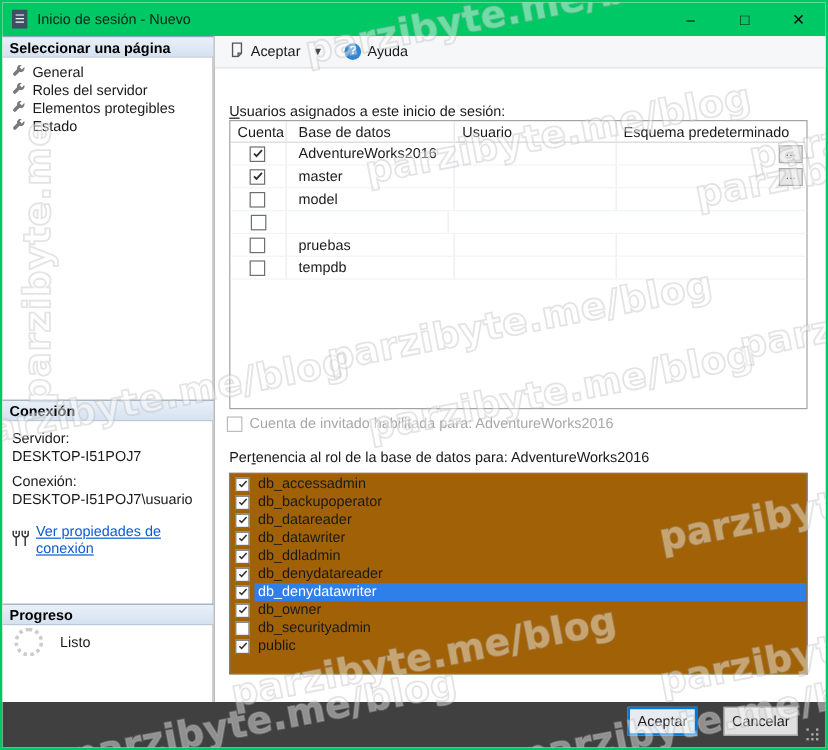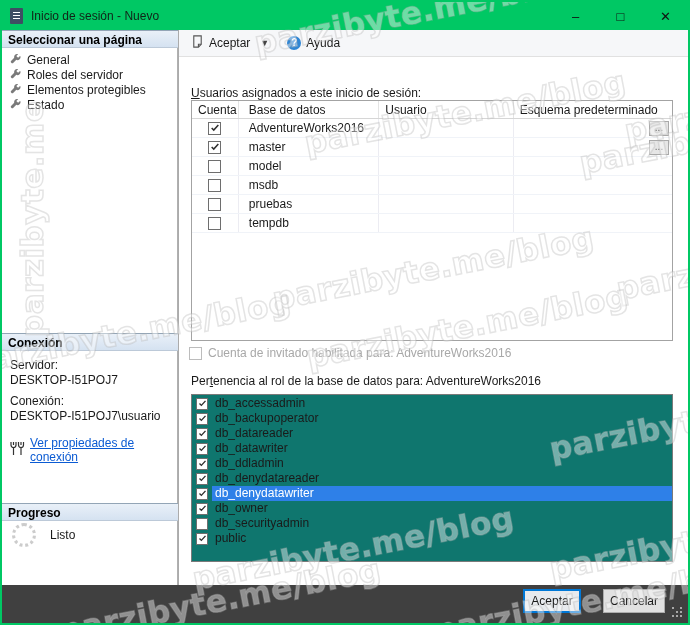--- a/index.html
+++ b/index.html
@@ -62,21 +62,21 @@
   .g-row.has-browse .browse{display:block;}
   
   .cb{width:13px;height:13px;background:#fff;border:1px solid #6e6e6e;display:inline-flex;align-items:center;justify-content:center;cursor:pointer;flex:0 0 auto;}
   .cb svg{visibility:hidden;}
   .cb.checked svg{visibility:visible;}
   .cb.disabled{border-color:#bcbcbc;}
   
   .guest-row{position:absolute;left:10px;top:316px;display:flex;align-items:center;}
   .guest-row .g-lbl{margin-left:6px;color:#a8a8a8;}
   
-  .rolesbox{position:absolute;left:12px;top:364px;width:482px;height:168px;border:1px solid #7a7a7a;background:#0f766e;padding-top:1px;overflow:hidden;}
+  .rolesbox{position:absolute;left:12px;top:364px;width:482px;height:168px;border:1px solid #7a7a7a;background:#a16207;padding-top:1px;overflow:hidden;}
   .role-item{height:15px;display:flex;align-items:center;padding-left:4px;cursor:default;}
   .role-item .cb{width:12px;height:12px;}
   .role-item .r-lbl{flex:1;margin-left:4px;padding:0 0 1px 3px;height:15px;line-height:15px;}
   .role-item.selected .r-lbl{background:#2e80e8;color:#fff;}
   
   .footer{position:absolute;left:0;top:583px;width:686px;height:38px;background:#404040;}
   .btn{position:absolute;top:4px;height:24px;background:#e1e1e1;border:1px solid #adadad;font-family:"Liberation Sans",sans-serif;font-size:12px;color:#1a1a1a;cursor:pointer;padding:0;}
   .btn.default{border:2px solid #0078d7;background:#e7eaee;}
   .btn-ok{left:521px;width:58px;}
   .btn-cancel{left:601px;width:62px;}
@@ -253,21 +253,20 @@
   </div>
 
   <div class="g-row">
     <div class="g-cell c1">
       <span class="cb">
         <svg width="10" height="10" viewBox="0 0 12 12">
                   <path d="M2 6 L4.5 8.5 L10 2.5" fill="none" stroke="#2e2e2e" stroke-width="1.8"></path>
                 </svg>
       </span>
     </div>
-    <div class="g-cell c2 db-name">msdb</div>
     <div class="g-cell c3 user-cell"></div>
     <div class="g-cell c4 schema-cell">
       
     </div>
   </div>
 
   <div class="g-row">
     <div class="g-cell c1">
       <span class="cb">
         <svg width="10" height="10" viewBox="0 0 12 12">

